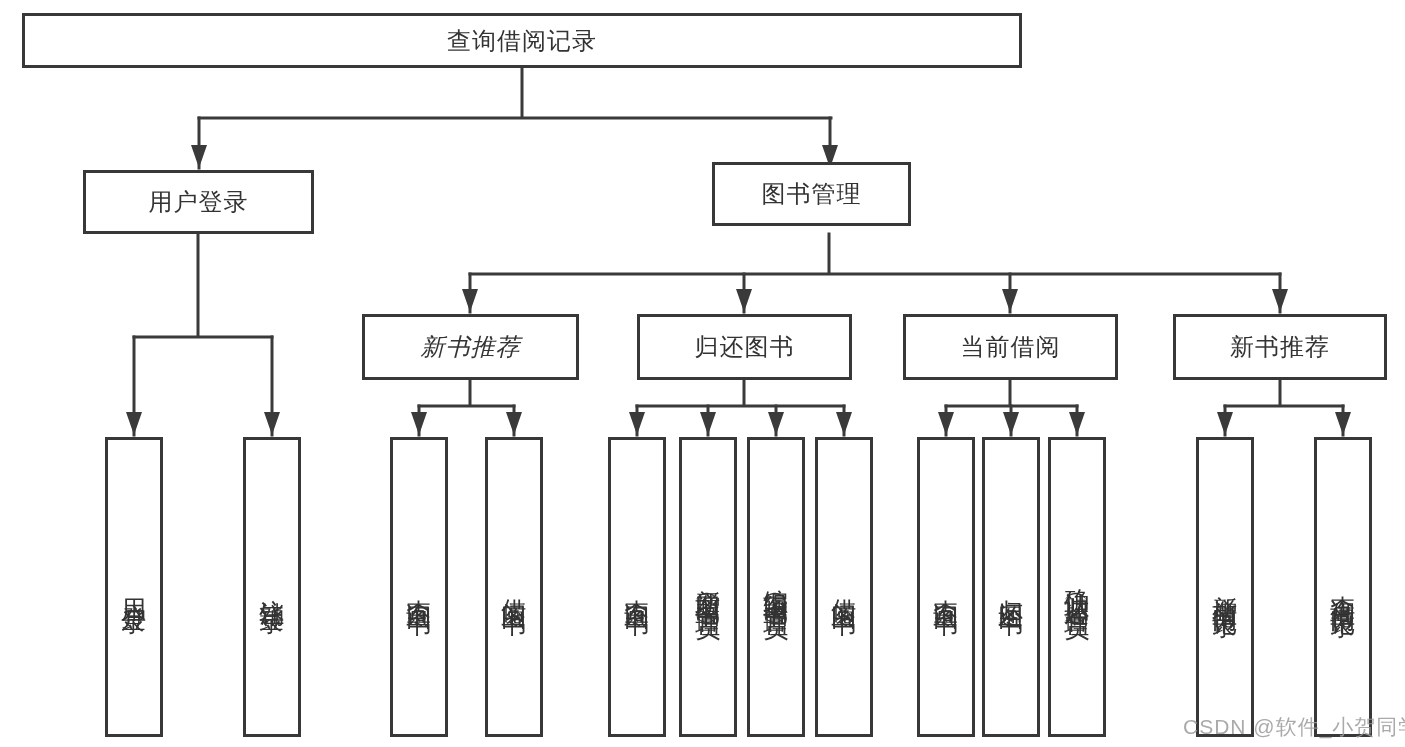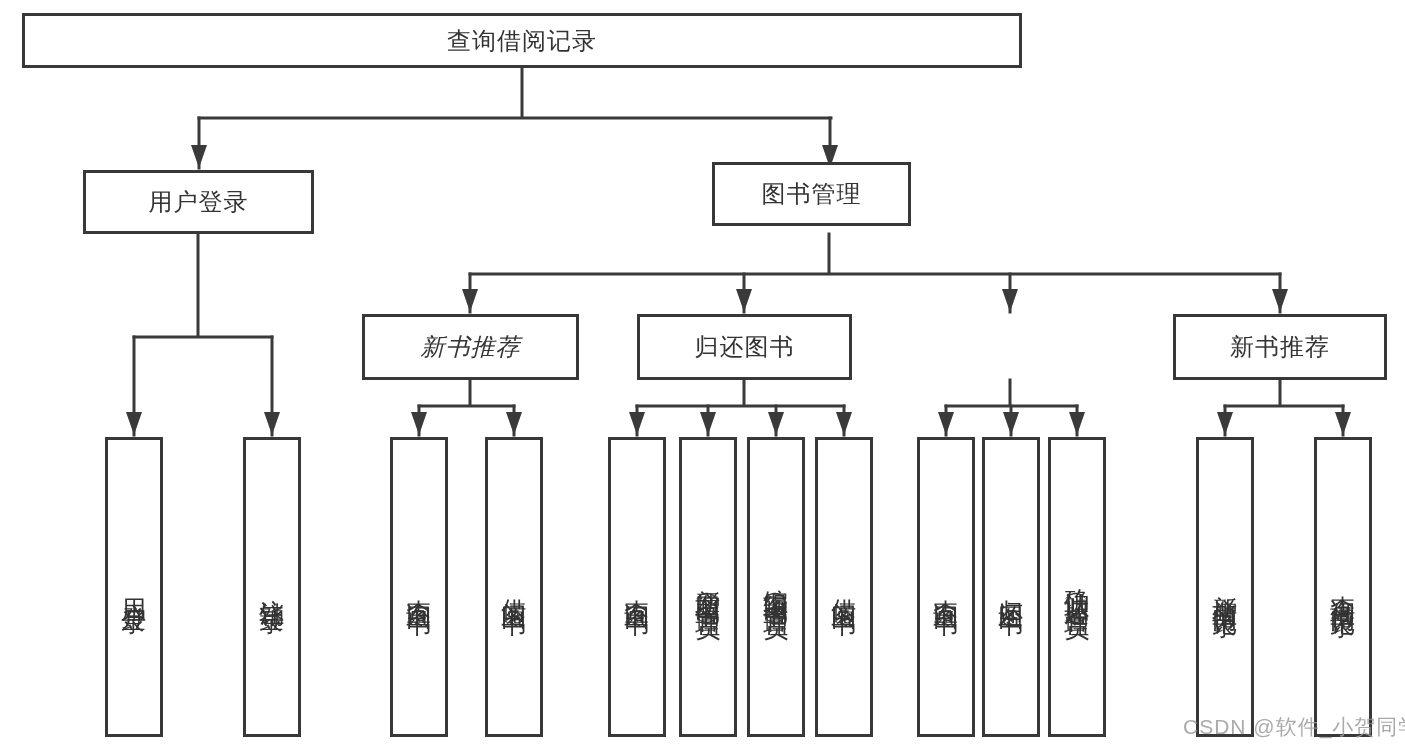--- a/index.html
+++ b/index.html
@@ -123,20 +123,21 @@
     </g>
   </svg>
 
   <div class="node hbox n-root">查询借阅记录</div>
 
   <div class="node hbox n-userlogin">用户登录</div>
   <div class="node hbox n-bookmgmt">图书管理</div>
 
   <div class="node hbox lv3 n-newbook">新书推荐</div>
   <div class="node hbox lv3 n-borrowing">归还图书</div>
+  <div class="node hbox lv3 n-current">当前借阅</div>
   <div class="node hbox lv3 n-records">新书推荐</div>
 
   <div class="node vbox n-login-v">用户登录</div>
   <div class="node vbox n-logout-v">注销登录</div>
 
   <div class="node vbox n-nb-query">查询图书</div>
   <div class="node vbox n-nb-borrow">借阅图书</div>
 
   <div class="node vbox n-bb-query">查询图书</div>
   <div class="node vbox n-bb-add">新增图书（管理员）</div>

